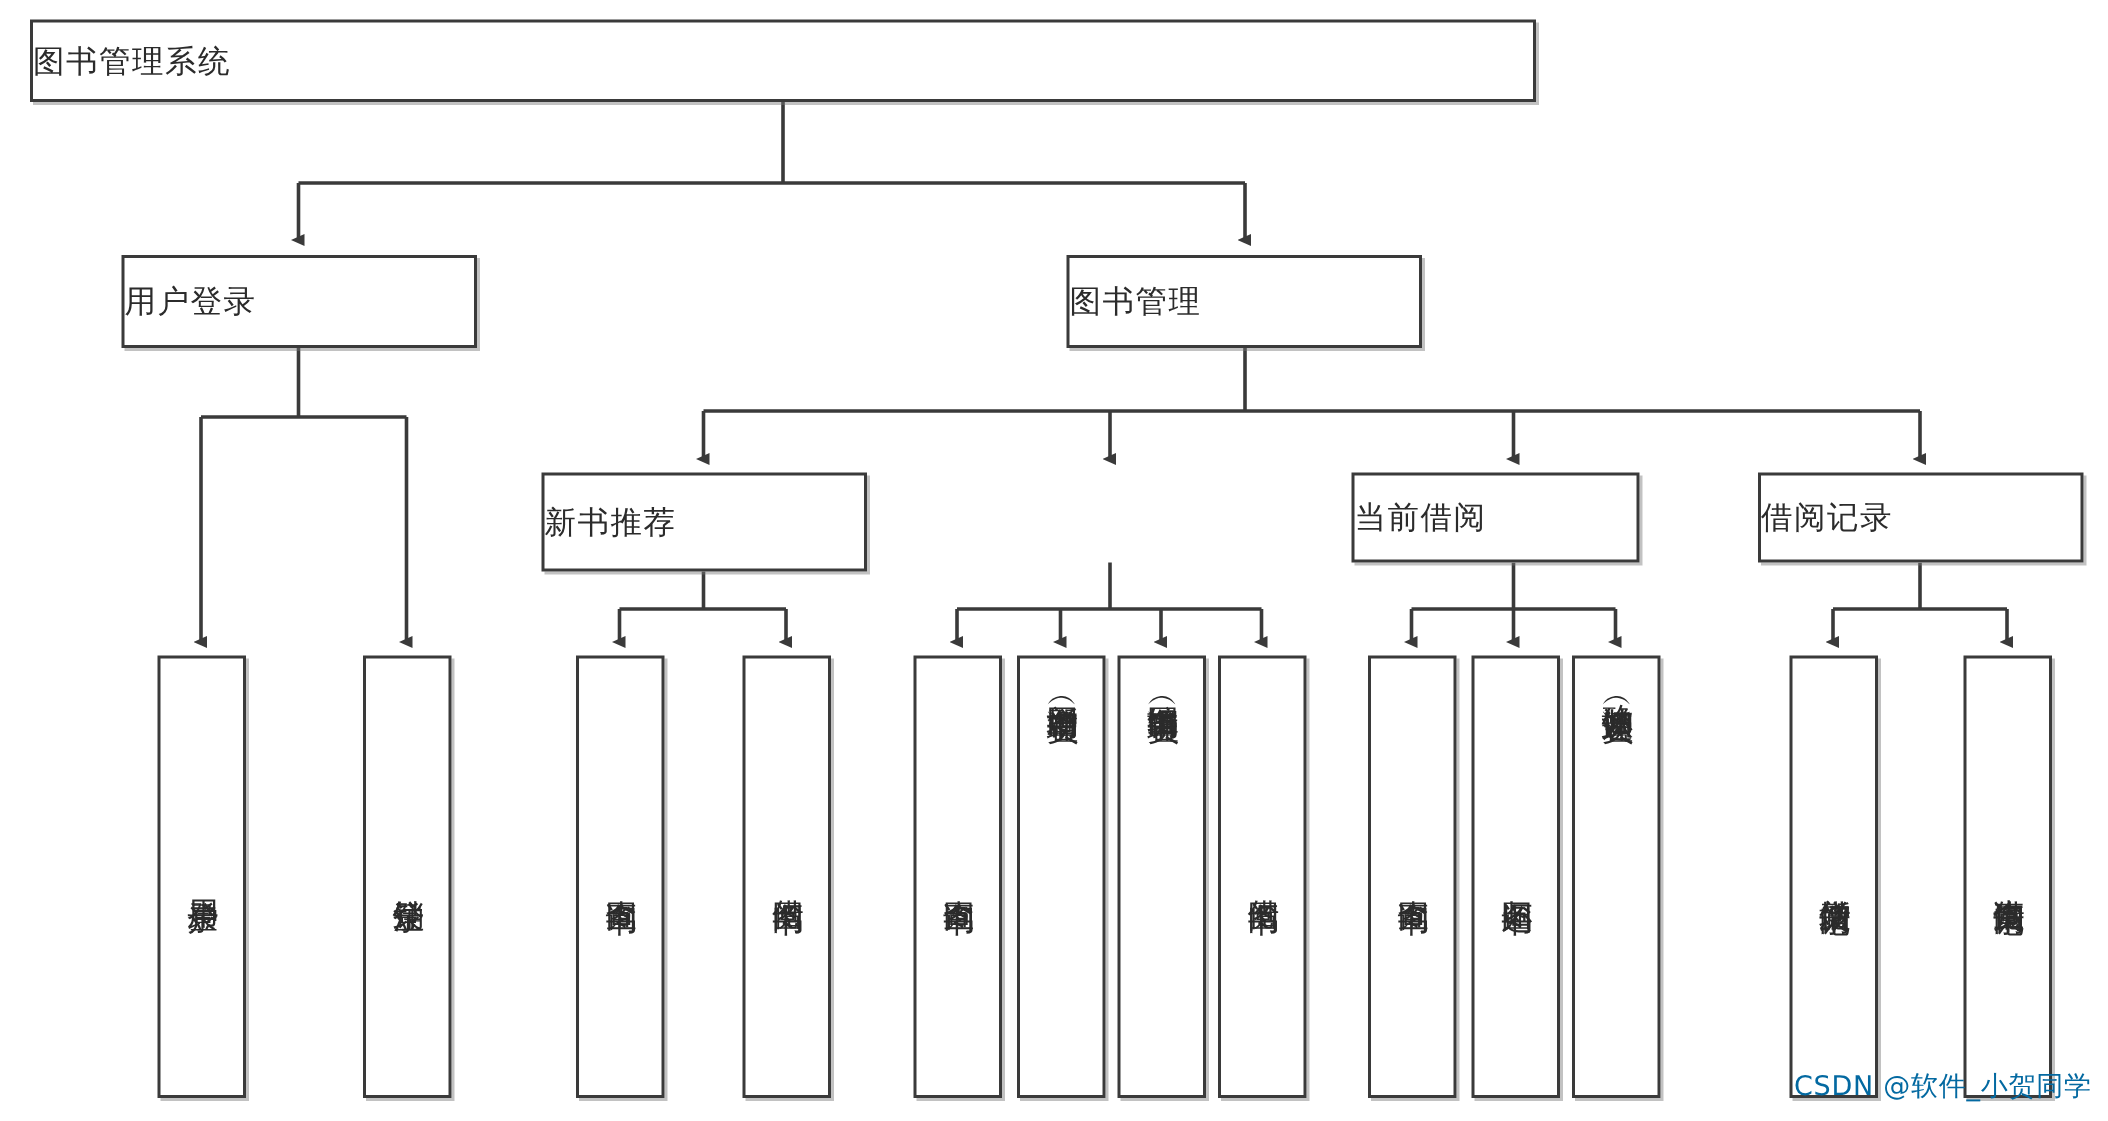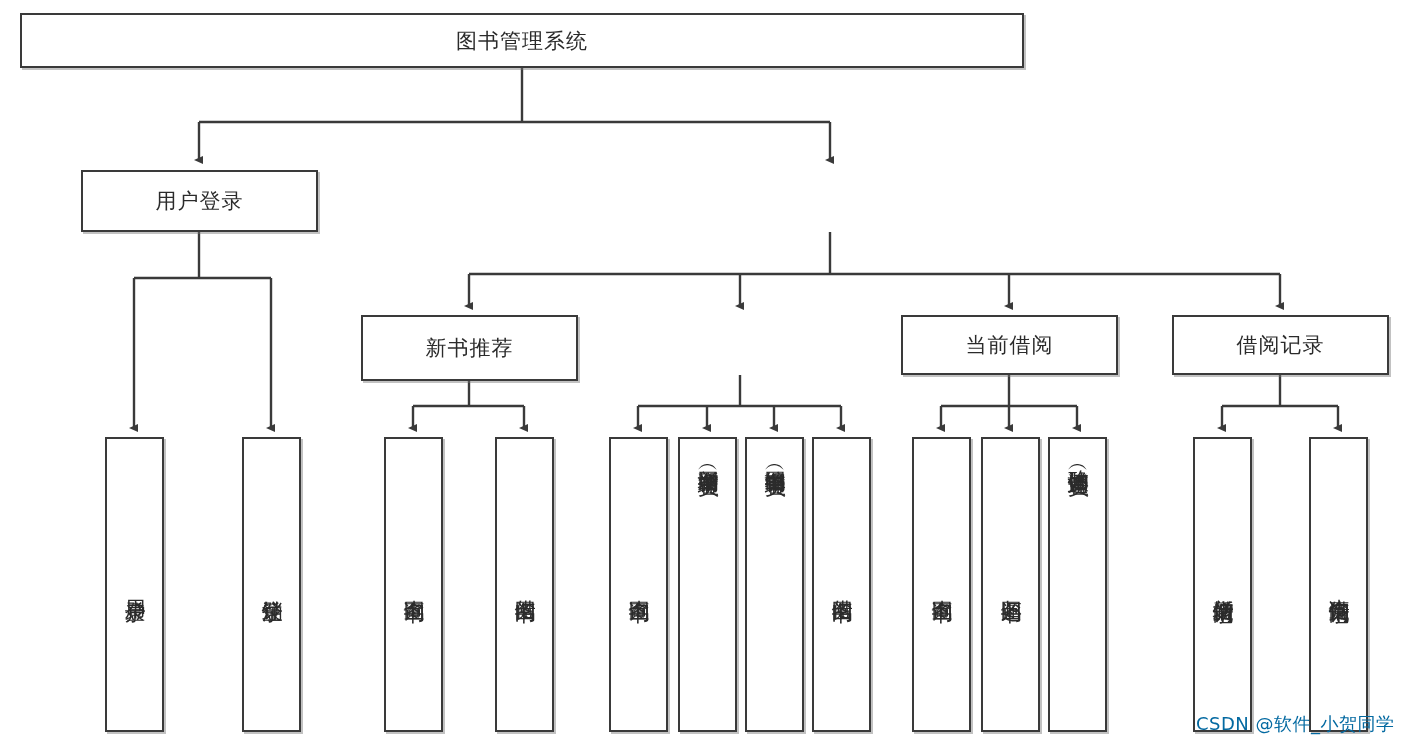--- a/index.html
+++ b/index.html
@@ -26,21 +26,20 @@
     pointer-events: none;
   }
   .node {
     position: absolute;
     box-sizing: border-box;
     background: #ffffff;
     border: 2px solid #3a3a3a;
     box-shadow: 2px 2px 0 rgba(120,120,120,0.45);
     display: flex;
     align-items: center;
-    justify-content: center;
     color: #2b2b2b;
     z-index: 2;
   }
   .node.horizontal {
     font-size: 21px;
     letter-spacing: 1px;
   }
   .node.vertical {
     writing-mode: vertical-rl;
     text-orientation: upright;
@@ -121,25 +120,28 @@
     </g>
   </svg>
 
   <div class="node horizontal" style="left:20px; top:13px; width:1004px; height:55px;">
     <span>图书管理系统</span>
   </div>
 
   <div class="node horizontal" style="left:81px; top:170px; width:237px; height:62px;">
     <span>用户登录</span>
   </div>
+  <div class="node horizontal" style="left:711px; top:170px; width:237px; height:62px;">
+    <span>图书管理</span>
+  </div>
 
   <div class="node horizontal" style="left:361px; top:315px; width:217px; height:66px;">
     <span>新书推荐</span>
   </div>
-  <div class="node horizontal" style="left:901px; top:315px; width:217px; height:60px;">
+  <div class="node horizontal" style="left:901px; top:315px; width:192px; height:60px;">
     <span>当前借阅</span>
   </div>
   <div class="node horizontal" style="left:1172px; top:315px; width:217px; height:60px;">
     <span>借阅记录</span>
   </div>
 
   <div class="node vertical mid" style="left:105px; top:437px; width:59px; height:295px;">
     <span>用户登录</span>
   </div>
   <div class="node vertical mid" style="left:242px; top:437px; width:59px; height:295px;">

